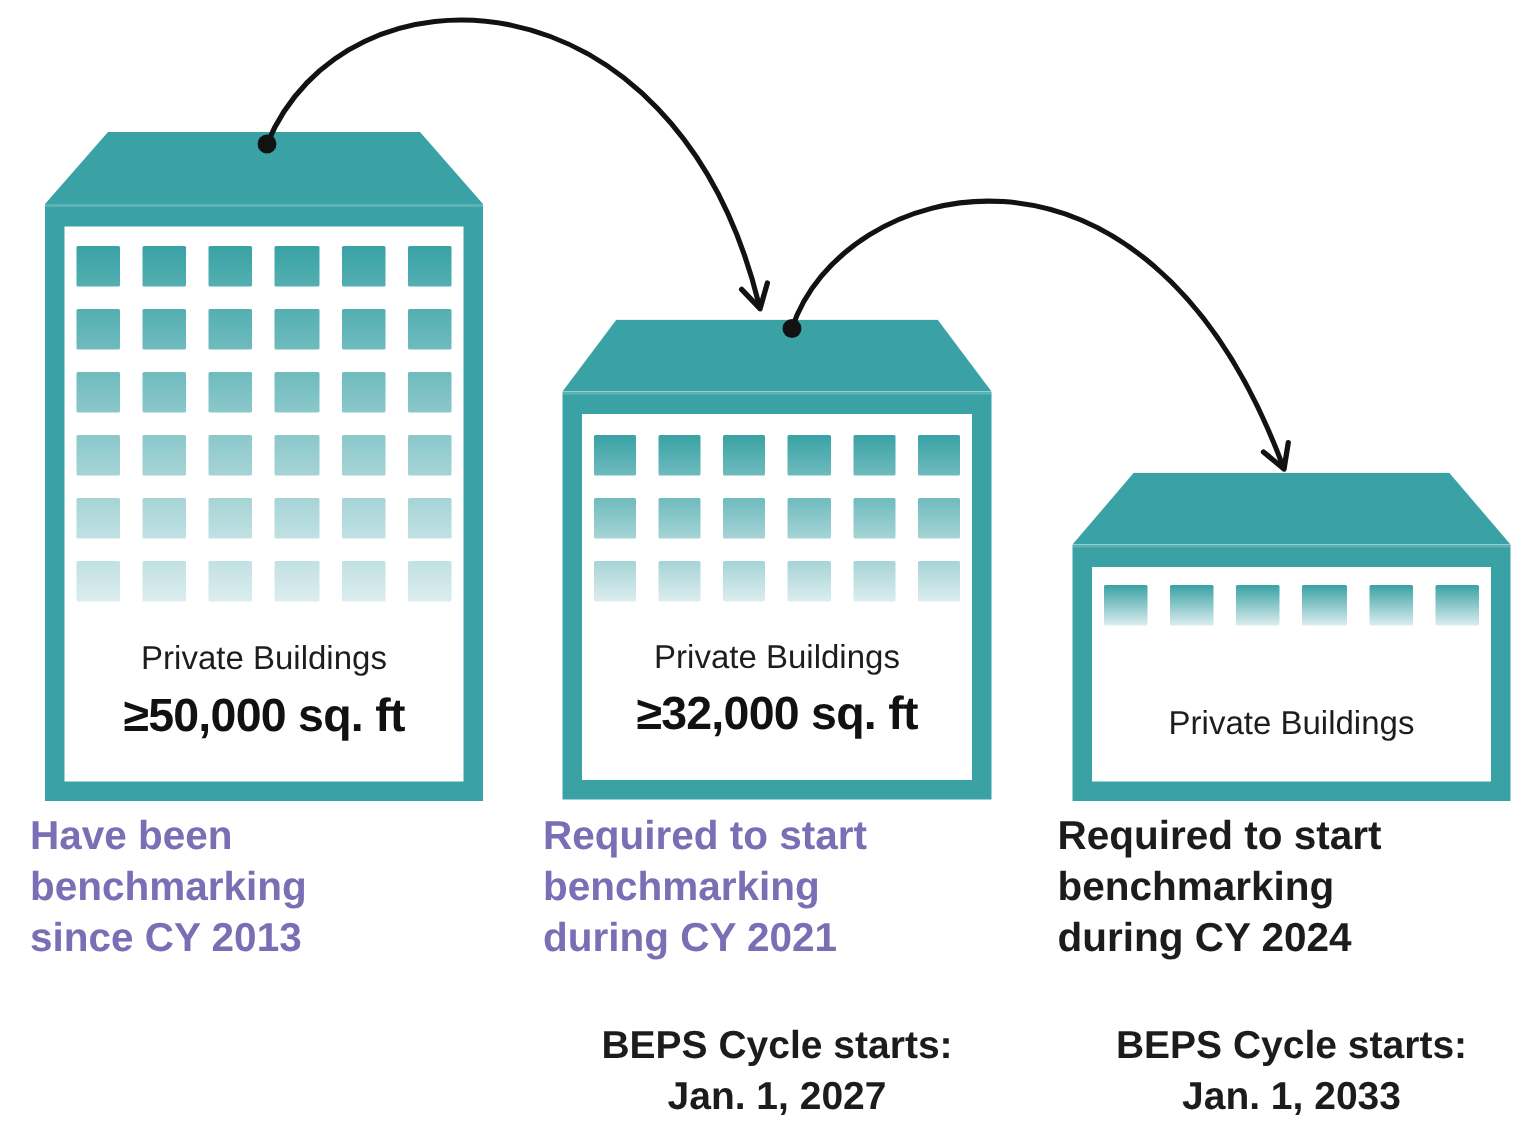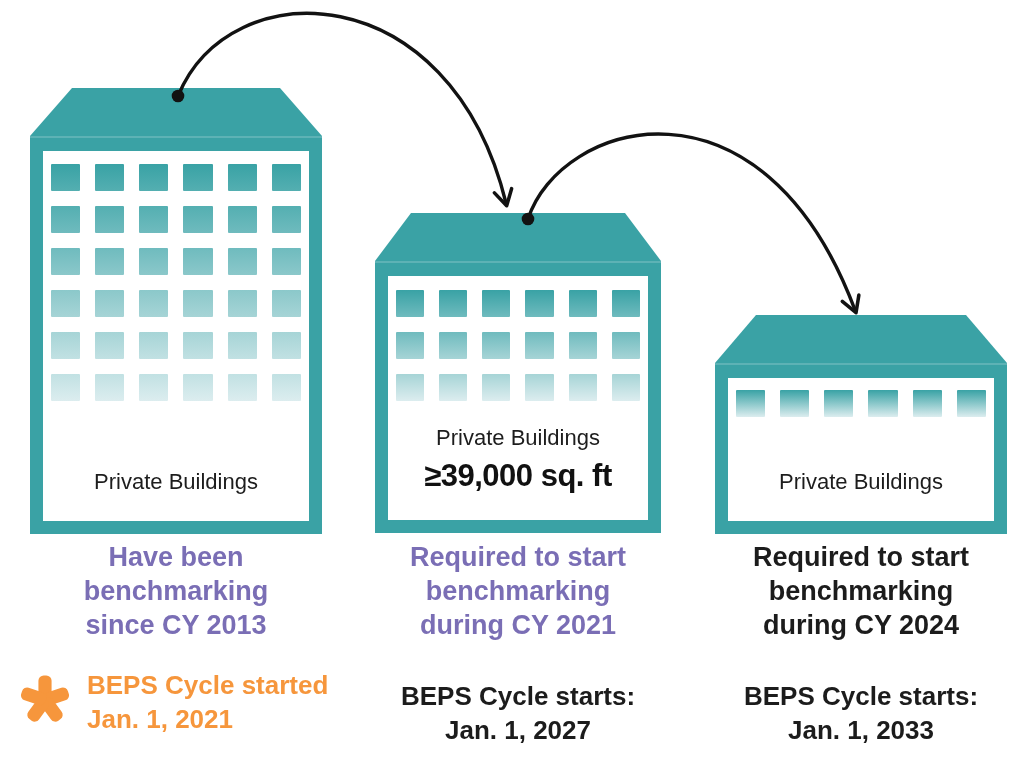--- a/index.html
+++ b/index.html
@@ -74,21 +74,21 @@
     text-align:center;
     font-size:31px;line-height:1.2;
     font-weight:800;
     letter-spacing:-0.5px;
     color:#111111;
   }
 
   
   .caption-status{
     position:absolute;top:540px;width:312px;
-    text-align:center;
+    text-align:left;
     font-size:27px;line-height:34px;font-weight:700;
     white-space:pre-line;
   }
   .cap1{left:20px;}
   .cap2{left:362px;}
   .cap3{left:705px;}
 
   .caption-cycle{
     position:absolute;top:679px;width:312px;
     text-align:center;
@@ -151,20 +151,21 @@
             <div class="window" style="background: linear-gradient(rgb(166, 212, 214), rgb(193, 225, 227));"></div>
             <div class="window" style="background: linear-gradient(rgb(166, 212, 214), rgb(193, 225, 227));"></div>
             <div class="window" style="background: linear-gradient(rgb(193, 225, 227), rgb(220, 237, 239));"></div>
             <div class="window" style="background: linear-gradient(rgb(193, 225, 227), rgb(220, 237, 239));"></div>
             <div class="window" style="background: linear-gradient(rgb(193, 225, 227), rgb(220, 237, 239));"></div>
             <div class="window" style="background: linear-gradient(rgb(193, 225, 227), rgb(220, 237, 239));"></div>
             <div class="window" style="background: linear-gradient(rgb(193, 225, 227), rgb(220, 237, 239));"></div>
             <div class="window" style="background: linear-gradient(rgb(193, 225, 227), rgb(220, 237, 239));"></div>
           </div>
         <div class="bname">Private Buildings</div>
+        <div class="bsize">≥50,000 sq. ft</div>
       </div>
     </div>
   </div>
 
   <div class="building b2">
     <div class="roof"></div>
     <div class="bodybox">
       <div class="facade">
         <div class="windows" style="grid-template-columns: repeat(6, 1fr);">
             <div class="window" style="background: linear-gradient(rgb(57, 162, 165), rgb(111, 187, 190));"></div>
@@ -180,21 +181,21 @@
             <div class="window" style="background: linear-gradient(rgb(111, 187, 190), rgb(166, 212, 214));"></div>
             <div class="window" style="background: linear-gradient(rgb(111, 187, 190), rgb(166, 212, 214));"></div>
             <div class="window" style="background: linear-gradient(rgb(166, 212, 214), rgb(220, 237, 239));"></div>
             <div class="window" style="background: linear-gradient(rgb(166, 212, 214), rgb(220, 237, 239));"></div>
             <div class="window" style="background: linear-gradient(rgb(166, 212, 214), rgb(220, 237, 239));"></div>
             <div class="window" style="background: linear-gradient(rgb(166, 212, 214), rgb(220, 237, 239));"></div>
             <div class="window" style="background: linear-gradient(rgb(166, 212, 214), rgb(220, 237, 239));"></div>
             <div class="window" style="background: linear-gradient(rgb(166, 212, 214), rgb(220, 237, 239));"></div>
           </div>
         <div class="bname">Private Buildings</div>
-        <div class="bsize">≥39,000 sq. ft</div>
+        <div class="bsize">≥32,000 sq. ft</div>
       </div>
     </div>
   </div>
 
   <div class="building b3">
     <div class="roof"></div>
     <div class="bodybox">
       <div class="facade">
         <div class="windows" style="grid-template-columns: repeat(6, 1fr);">
             <div class="window" style="background: linear-gradient(rgb(57, 162, 165), rgb(220, 237, 239));"></div>
@@ -224,32 +225,19 @@
   <div class="caption-status cap1" style="color: rgb(122, 110, 181);">Have been
 benchmarking
 since CY 2013</div>
   <div class="caption-status cap2" style="color: rgb(122, 110, 181);">Required to start
 benchmarking
 during CY 2021</div>
   <div class="caption-status cap3" style="color: rgb(28, 28, 28);">Required to start
 benchmarking
 during CY 2024</div>
 
-  <div class="caption-cycle cycle1">
-    <svg class="asterisk" width="50" height="54" viewBox="-57 -60 114 120" xmlns="http://www.w3.org/2000/svg">
-      <g fill="#F6963C">
-        <rect x="-15" y="-56" width="30" height="58" rx="12" transform="rotate(0)"></rect>
-        <rect x="-15" y="-56" width="30" height="58" rx="12" transform="rotate(72)"></rect>
-        <rect x="-15" y="-56" width="30" height="58" rx="12" transform="rotate(144)"></rect>
-        <rect x="-15" y="-56" width="30" height="58" rx="12" transform="rotate(216)"></rect>
-        <rect x="-15" y="-56" width="30" height="58" rx="12" transform="rotate(288)"></rect>
-      </g>
-    </svg>
-    <div class="cycle-text" style="color: rgb(246, 150, 60);">BEPS Cycle started
-Jan. 1, 2021</div>
-  </div>
 
   <div class="caption-cycle cycle2 cap2" style="color: rgb(28, 28, 28);">BEPS Cycle starts:
 Jan. 1, 2027</div>
   <div class="caption-cycle cycle3 cap3" style="color: rgb(28, 28, 28);">BEPS Cycle starts:
 Jan. 1, 2033</div>
 
 </div>
 
 </body></html>

